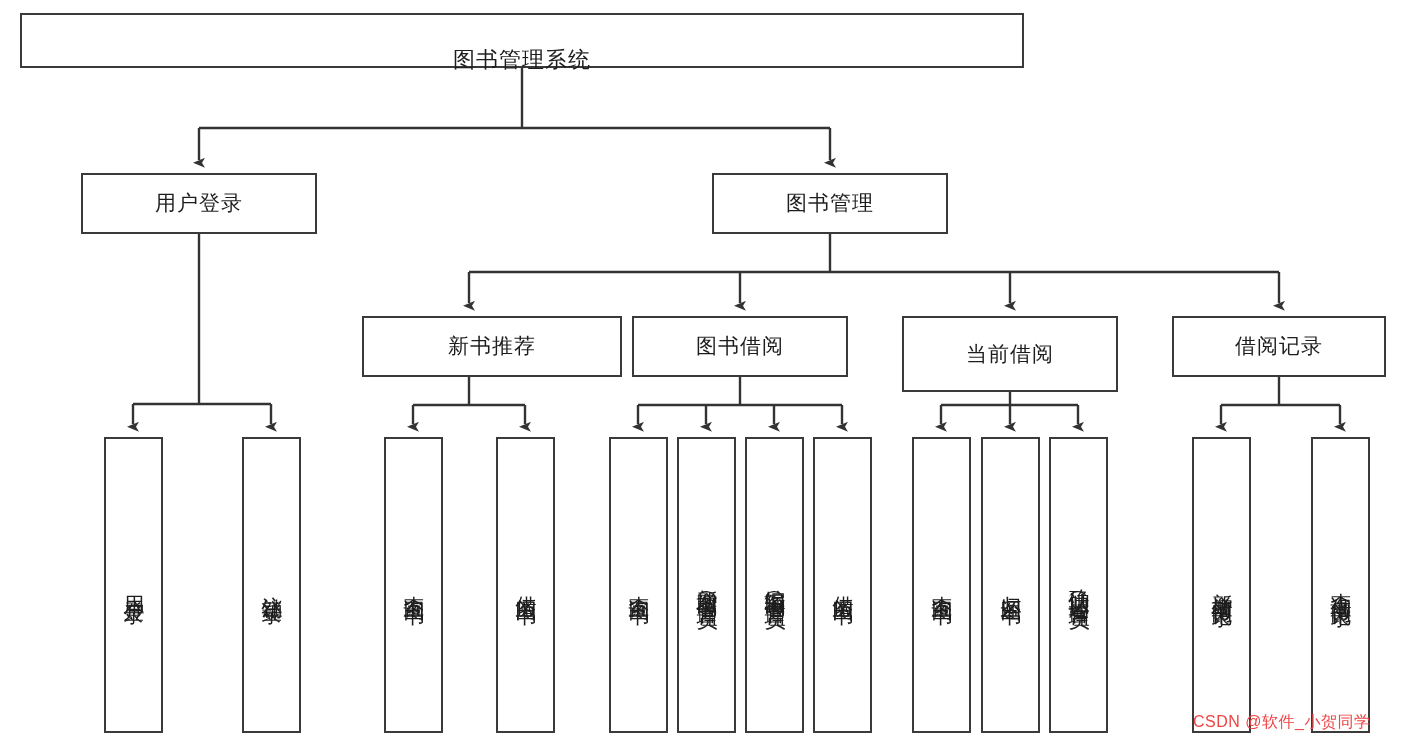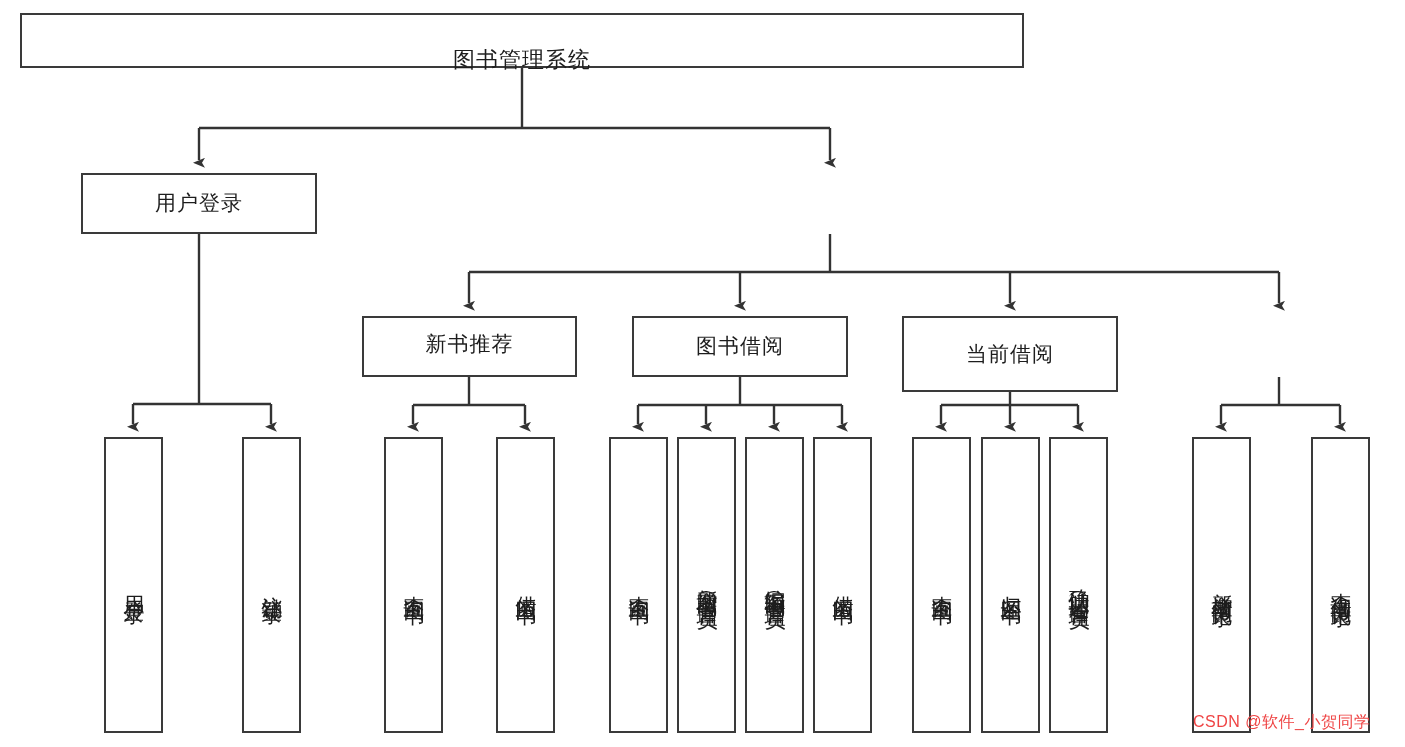--- a/index.html
+++ b/index.html
@@ -114,29 +114,35 @@
     </g>
   </svg>
 
   <div class="node root" style="left:20px;top:13px;width:1004px;height:55px;">
     <span class="lbl">图书管理系统</span>
   </div>
 
   <div class="node" style="left:81px;top:173px;width:236px;height:61px;">
     <span class="lbl">用户登录</span>
   </div>
+  <div class="node" style="left:712px;top:173px;width:236px;height:61px;">
+    <span class="lbl">图书管理</span>
+  </div>
 
-  <div class="node" style="left:362px;top:316px;width:215px;height:61px;font-family:Liberation Mono, monospace;">
+  <div class="node" style="left:362px;top:316px;width:260px;height:61px;">
     <span class="lbl">新书推荐</span>
   </div>
   <div class="node" style="left:632px;top:316px;width:216px;height:61px;text-align:center;">
     <span class="lbl">图书借阅</span>
   </div>
   <div class="node" style="left:902px;top:316px;width:216px;height:76px;">
     <span class="lbl">当前借阅</span>
+  </div>
+  <div class="node" style="left:1172px;top:316px;width:214px;height:61px;">
+    <span class="lbl">借阅记录</span>
   </div>
 
   <div class="node vert" style="left:104px;top:437px;width:59px;height:296px;">
     <span class="lbl">用户登录</span>
   </div>
   <div class="node vert" style="left:242px;top:437px;width:59px;height:296px;">
     <span class="lbl">注销登录</span>
   </div>
 
   <div class="node vert" style="left:384px;top:437px;width:59px;height:296px;">

